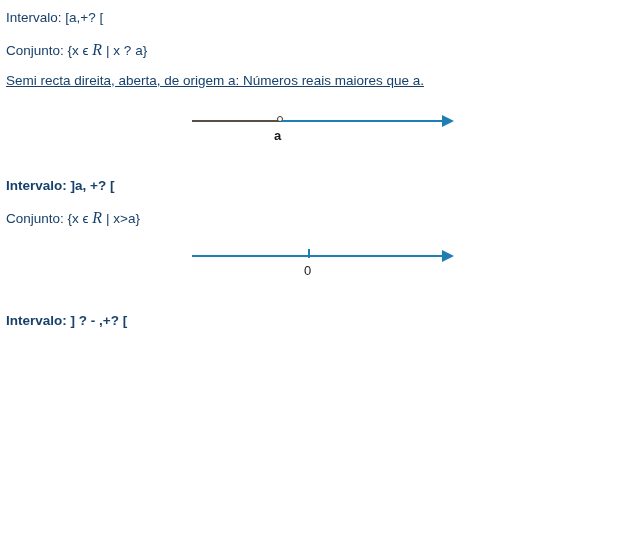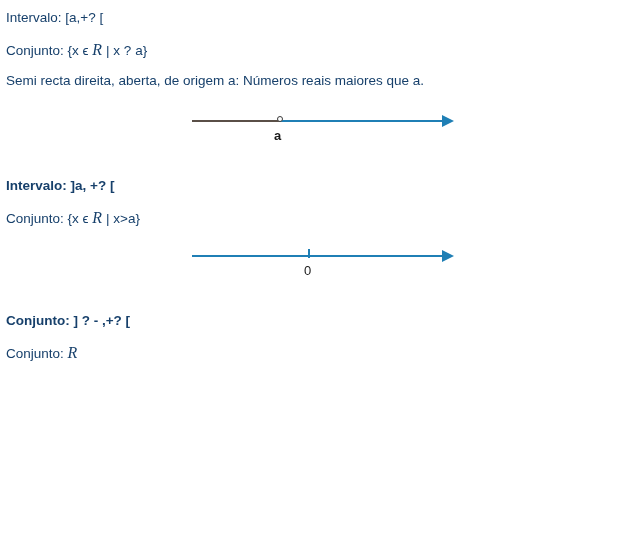--- a/index.html
+++ b/index.html
@@ -24,20 +24,21 @@
   .line {
     font-size: 13.5px;
     color: #17406b;
     line-height: 1.45;
     margin: 0 0 10px 0;
     white-space: pre;
   }
   .line.narration {
     margin-top: 9px;
     margin-bottom: 14px;
+    text-decoration: underline;
   }
   .line.gap-top {
     margin-top: 26px;
     font-weight: bold;
   }
   .rset {
     font-family: "Liberation Serif", serif;
     font-style: italic;
     font-size: 16px;
     letter-spacing: 0.3px;
@@ -134,17 +135,16 @@
 
   <div class="numline">
     <div class="nl-inner">
       <div class="axis-blue" style="left:0px; width:250px;"></div>
       <div class="arrow-right" style="left:250px;"></div>
       <div class="tick" style="left:116px;"></div>
       <div class="nl-label" style="left:112px;">0</div>
     </div>
   </div>
 
-  <p class="line gap-top"><span>Conjunto: ] ? - ,+? [</span></p>
+  <p class="line gap-top"><span>Intervalo: ] ? - ,+? [</span></p>
 
-  <p class="line"><span>Conjunto: </span><span class="rset">R</span><span></span></p>
 
 </div>
 
 </body></html>

